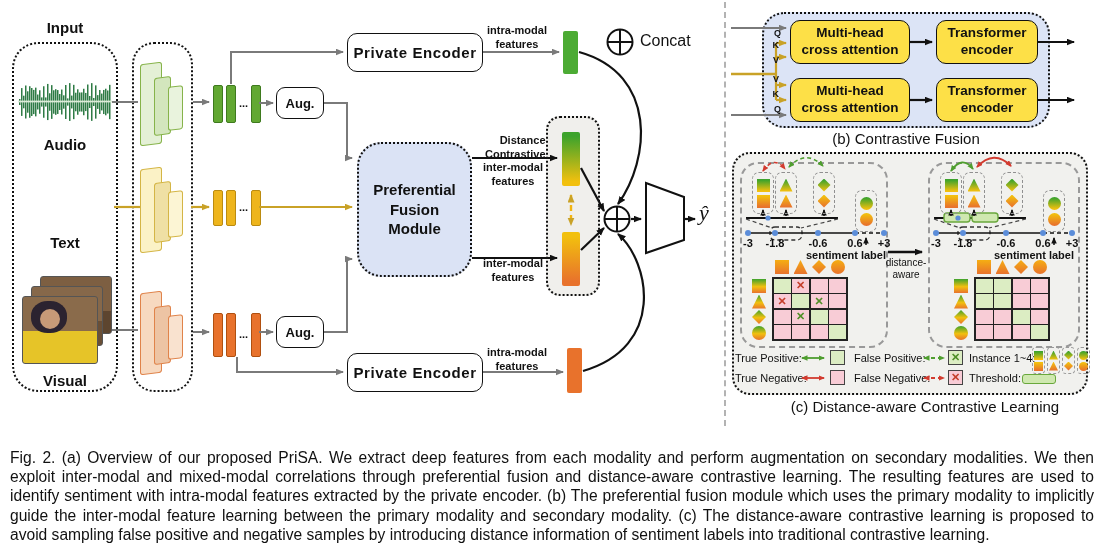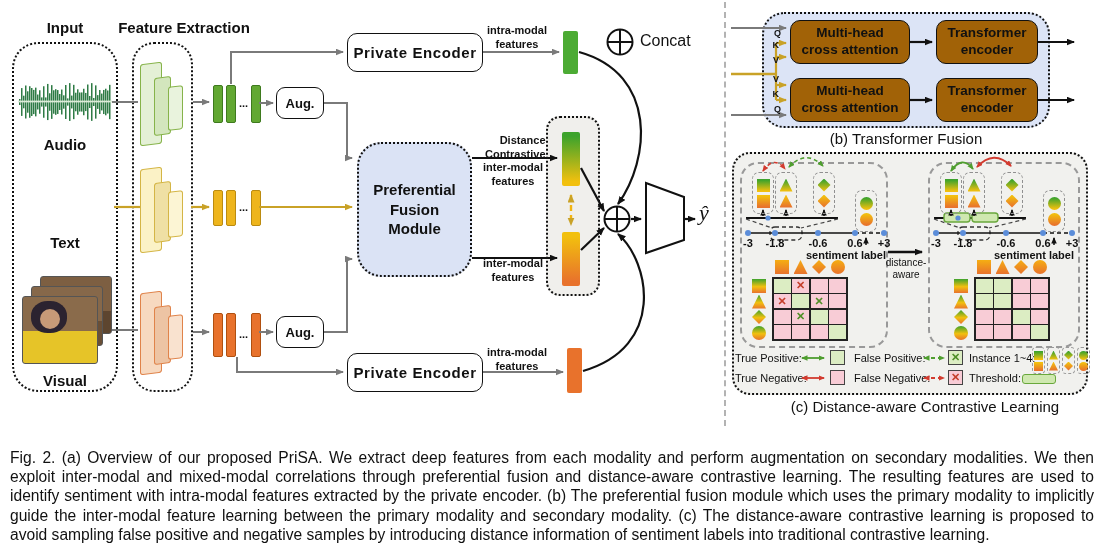--- a/index.html
+++ b/index.html
@@ -17,21 +17,21 @@
   .bar{border-radius:2px;}
   .barrow{display:flex;gap:3px;align-items:flex-start;}
   .dots3{align-self:center;font-weight:bold;font-size:11px;color:#111;}
   .fusion{background:#dbe3f5;border:2.2px dotted #111;border-radius:24px;display:flex;
           align-items:center;justify-content:center;font-size:15px;font-weight:600;
           text-align:center;line-height:1.3;}
   .daclbox{background:#f0efec;border:2px dotted #111;border-radius:14px;}
   .gradbar-top{background:linear-gradient(180deg,#3da32c 8%,#f2c00e 92%);border-radius:2px;}
   .gradbar-bot{background:linear-gradient(180deg,#f2c00e 8%,#e8722c 92%);border-radius:2px;}
   .pfbox{background:#dce4f6;border:2.4px dotted #111;border-radius:22px;}
-  .bbox{background:#a16207;border:1.7px solid #111;border-radius:10px;display:flex;align-items:center;
+  .bbox{background:#fde047;border:1.7px solid #111;border-radius:10px;display:flex;align-items:center;
         justify-content:center;text-align:center;font-size:13.5px;font-weight:600;line-height:1.25;}
   .cbox{background:#f1f1ee;border:2.4px dotted #111;border-radius:18px;}
   .cpanel{border:2px dashed #999;border-radius:18px;}
   .cgroup{position:absolute;width:22px;height:42px;border:1.6px dashed #909090;border-radius:7px;
           display:flex;flex-direction:column;align-items:center;justify-content:center;gap:3px;
           box-sizing:border-box;}
   .shp{width:13px;height:13px;flex:0 0 auto;}
   .shpa{position:absolute;}
   .top-v{background:linear-gradient(180deg,#3da32c 8%,#f2c00e 92%);}
   .bot-v{background:linear-gradient(180deg,#f2c00e 8%,#e8722c 92%);}
@@ -67,21 +67,20 @@
   .qkv{font:bold 9px "Liberation Sans",sans-serif;fill:#111;}
   .sent{font:bold 11px "Liberation Sans",sans-serif;fill:#111;}
 </style>
 </head>
 <body>
 
 <div class="page">
 <div id="fig">
 
   <div class="abs hdr" style="left:12px;top:19px;width:106px;">Input</div>
-  <div class="abs hdr" style="left:104px;top:19px;width:160px;">Feature Extraction</div>
 
   <div class="abs dotcol" style="left:12px;top:42px;width:106px;height:350px;"></div>
   <div class="abs dotcol" style="left:132px;top:42px;width:61px;height:350px;border-radius:22px;"></div>
 
   <svg class="abs" style="left:18px;top:80px;" width="94" height="44" viewBox="0 0 94 44">
     <g id="wave">
           <rect x="1" y="19" width="1.5" height="6" fill="#2e7b45"></rect>
           <rect x="3" y="8.095235080842128" width="1.5" height="27.809529838315743" fill="#2e7b45"></rect>
           <rect x="5" y="15.6821940724356" width="1.5" height="12.635611855128802" fill="#2e7b45"></rect>
           <rect x="7" y="5.5093399169143495" width="1.5" height="32.9813201661713" fill="#2e7b45"></rect>
@@ -214,21 +213,21 @@
 
   <div class="abs pfbox" style="left:762px;top:12px;width:288px;height:116px;"></div>
   <div class="abs bbox pre" style="left:790px;top:20px;width:120px;height:44px;">Multi-head
 cross attention</div>
   <div class="abs bbox pre" style="left:936px;top:20px;width:102px;height:44px;">Transformer
 encoder</div>
   <div class="abs bbox pre" style="left:790px;top:78px;width:120px;height:44px;">Multi-head
 cross attention</div>
   <div class="abs bbox pre" style="left:936px;top:78px;width:102px;height:44px;">Transformer
 encoder</div>
-  <div class="abs" style="left:762px;top:130px;width:288px;text-align:center;font-size:15px;">(b) Transformer Fusion</div>
+  <div class="abs" style="left:762px;top:130px;width:288px;text-align:center;font-size:15px;">(b) Contrastive Fusion</div>
 
   <div class="abs cbox" style="left:732px;top:152px;width:356px;height:243px;"></div>
   <div class="abs cpanel" style="left:740px;top:162px;width:148px;height:186px;"></div>
   <div class="abs cpanel" style="left:928px;top:162px;width:152px;height:186px;"></div>
   <div class="abs pre" style="left:880px;top:257px;width:52px;text-align:center;font-size:10px;line-height:1.2;">distance-
 aware</div>
   <div class="abs" style="left:745px;top:398px;width:360px;text-align:center;font-size:15px;">(c) Distance-aware Contrastive Learning</div>
 
   <div class="leg" style="left:735px;top:352px;">True Positive:</div>
   <div class="leg" style="left:854px;top:352px;">False Positive:</div>

